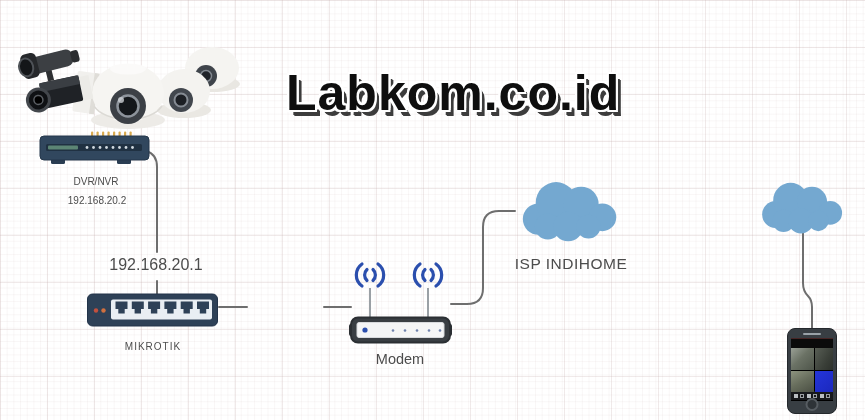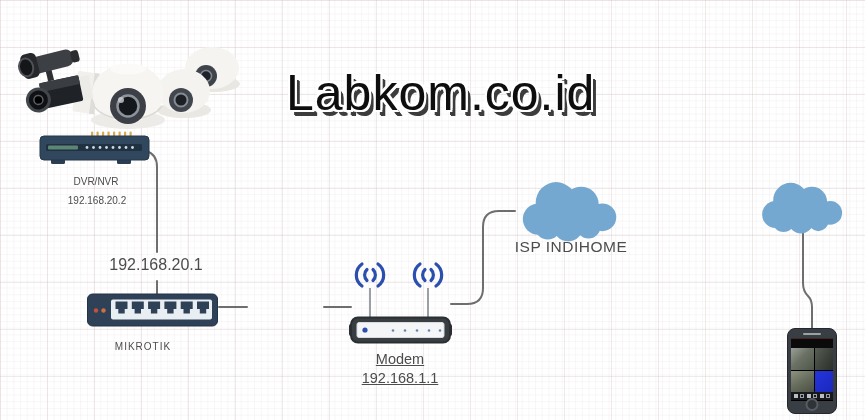--- a/index.html
+++ b/index.html
@@ -14,31 +14,31 @@
       linear-gradient(to bottom, rgba(215,200,200,.15) 1px, transparent 1px);
     background-size:47px 47px,47px 47px,6.7px 6.7px,6.7px 6.7px;
   }
   .abs{position:absolute;}
   .lbl{
     position:absolute;color:#4c4c4c;white-space:nowrap;
     transform:translateX(-50%);font-size:10px;line-height:1.15;
   }
   #title{
     position:absolute;left:286px;top:64px;
-    font-size:50px;font-weight:400;letter-spacing:1px;color:#0e0e0e;white-space:nowrap;
+    font-size:50px;font-weight:700;letter-spacing:1px;color:#0e0e0e;white-space:nowrap;
     text-shadow:
       -2px -2px 0 #fff, 0 -2px 0 #fff, 2px -2px 0 #fff,
       -2px 0 0 #fff, 2px 0 0 #fff,
       -2px 2px 0 #fff, 0 2px 0 #fff, 2px 2px 0 #fff,
       4px 5px 0 #3d3d3d, 5px 6px 0 #3d3d3d;
   }
   .ip-lbl{font-size:16px;}
   #lbl-mikrotik{letter-spacing:1px;}
   #modem-labels{position:absolute;left:400px;top:350px;transform:translateX(-50%);
-    text-align:center;color:#4c4c4c;font-size:14.5px;line-height:18.5px;white-space:nowrap;text-decoration:underline;}
+    text-align:center;color:#4c4c4c;font-size:14.5px;line-height:18.5px;white-space:nowrap;}
   #lbl-isp{font-size:15.5px;letter-spacing:.5px;}
   #lbl-phone{font-size:18px;color:#333;}
   svg{display:block;}
 
   
   #phone{position:absolute;left:787px;top:328px;width:50px;height:86px;
     background:#383e43;border:1px solid #24282c;border-radius:8px;box-sizing:border-box;}
   #phone .speaker{position:absolute;top:4px;left:50%;transform:translateX(-50%);
     width:18px;height:2px;background:#99a2a8;border-radius:1px;}
   #phone .screen{position:absolute;left:3px;right:3px;top:9px;height:63px;background:#000;overflow:hidden;}
@@ -164,21 +164,21 @@
       <path transform="translate(44.8,8.5)" d="M0 0 H12 V7.5 H9.2 V12 H2.8 V7.5 H0 Z"></path>
       <path transform="translate(61.1,8.5)" d="M0 0 H12 V7.5 H9.2 V12 H2.8 V7.5 H0 Z"></path>
       <path transform="translate(77.4,8.5)" d="M0 0 H12 V7.5 H9.2 V12 H2.8 V7.5 H0 Z"></path>
       <path transform="translate(93.7,8.5)" d="M0 0 H12 V7.5 H9.2 V12 H2.8 V7.5 H0 Z"></path>
       <path transform="translate(110,8.5)" d="M0 0 H12 V7.5 H9.2 V12 H2.8 V7.5 H0 Z"></path>
     </g>
     <circle cx="9" cy="17.5" r="2.2" fill="#c2503e"></circle>
     <circle cx="16.5" cy="17.5" r="2.2" fill="#d0703f"></circle>
   </svg>
 
-  <div class="lbl" id="lbl-mikrotik" style="left:143px;top:341px">MIKROTIK</div>
+  <div class="lbl" id="lbl-mikrotik" style="left:153px;top:341px">MIKROTIK</div>
 
 
   <svg class="abs" style="left:354px;top:261px" width="32" height="28" viewBox="0 0 32 28">
     <g fill="none" stroke="#2b4fae" stroke-width="3.2" stroke-linecap="round">
       <path d="M8 3 A13.5 13.5 0 0 0 8 25"></path>
       <path d="M13 8.5 A7.5 7.5 0 0 0 13 19.5"></path>
       <path d="M24 3 A13.5 13.5 0 0 1 24 25"></path>
       <path d="M19 8.5 A7.5 7.5 0 0 1 19 19.5"></path>
     </g>
   </svg>
@@ -201,35 +201,34 @@
       <circle cx="44" cy="14.5" r="1.3"></circle>
         <circle cx="56" cy="14.5" r="1.3"></circle>
         <circle cx="68" cy="14.5" r="1.3"></circle>
       <circle cx="80" cy="14.5" r="1.3"></circle>
         <circle cx="91" cy="14.5" r="1.3"></circle>
     </g>
   </svg>
 
   <div id="modem-labels">
     <div>Modem</div>
-    <div>192.168.1.1</div>
   </div>
 
   <svg class="abs" style="left:513px;top:171px" width="114" height="74" viewBox="0 0 120 80">
     <g fill="#74a8d0">
       <circle cx="26" cy="52" r="17"></circle>
         <circle cx="45" cy="34" r="22"></circle>
         <circle cx="72" cy="36" r="19"></circle>
       <circle cx="95" cy="50" r="15"></circle>
         <circle cx="36" cy="60" r="14"></circle>
         <circle cx="58" cy="60" r="16"></circle>
       <circle cx="80" cy="60" r="13"></circle>
     </g>
   </svg>
-  <div class="lbl" id="lbl-isp" style="left:571px;top:238px">ISP INDIHOME</div>
+  <div class="lbl" id="lbl-isp" style="left:571px;top:255px">ISP INDIHOME</div>
 
   <svg class="abs" style="left:755px;top:173px" width="95" height="64" viewBox="0 0 120 80">
     <g fill="#74a8d0">
       <circle cx="26" cy="52" r="17"></circle>
         <circle cx="45" cy="34" r="22"></circle>
         <circle cx="72" cy="36" r="19"></circle>
       <circle cx="95" cy="50" r="15"></circle>
         <circle cx="36" cy="60" r="14"></circle>
         <circle cx="58" cy="60" r="16"></circle>
       <circle cx="80" cy="60" r="13"></circle>

